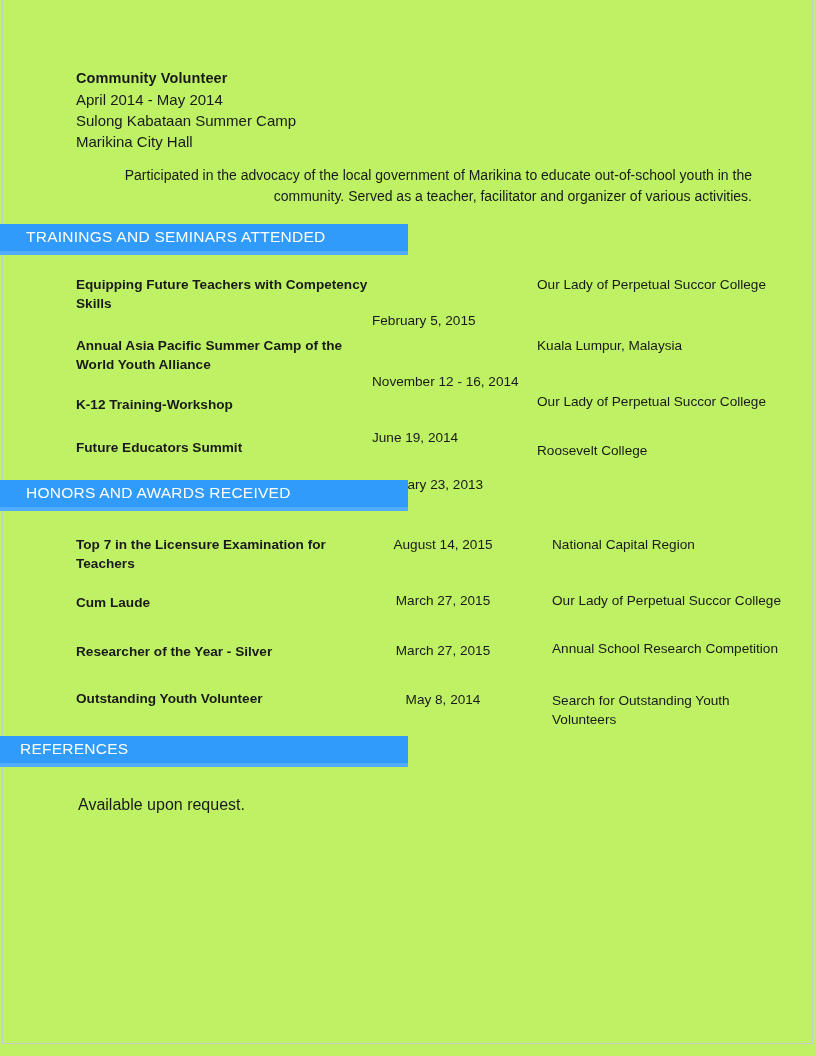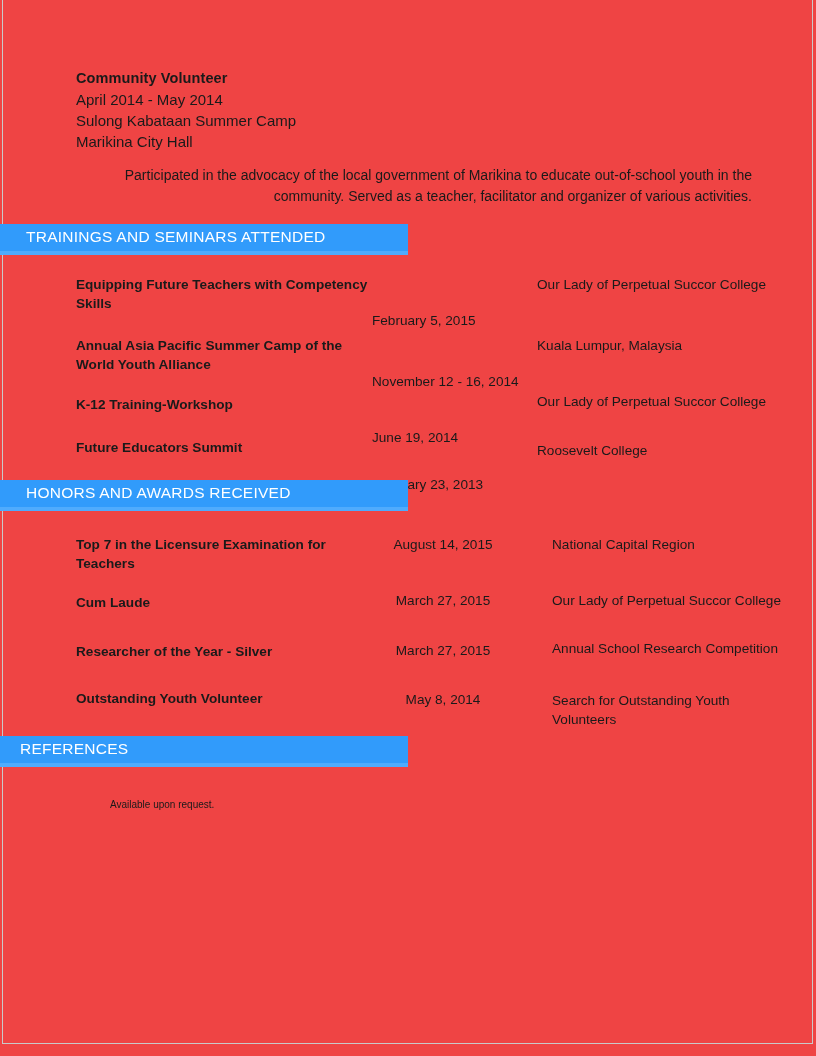--- a/index.html
+++ b/index.html
@@ -17,21 +17,21 @@
   }
 
   
   #page {
     position: absolute;
     left: 0;
     top: 0;
     width: 816px;
     height: 1056px;
     box-sizing: border-box;
-    background: #ef4444;
+    background: #bef264;
   }
   #edge-left {
     position: absolute;
     left: 2px; top: 0;
     width: 1px; height: 1044px;
     background: #c9c9c9;
   }
   #edge-right {
     position: absolute;
     left: 812px; top: 0;
@@ -135,23 +135,22 @@
   .sec-trainings .cell.date  { left: 372px; margin-top: 36px; }
   .sec-trainings .cell.place { left: 537px; }
   
   .sec-honors .cell.date  { left: 363px; text-align: center; }
   .sec-honors .cell.place { left: 552px; }
 
   .ref-text {
     position: absolute;
     left: 78px;
     top: 795px;
-    font-size: 10px;
+    font-size: 16px;
     line-height: 20px;
-    margin-left: 32px;
   }
 </style>
 </head>
 <body>
 
 <div id="page">
 
   <div id="edge-left"></div>
   <div id="edge-right"></div>
   <div id="edge-bottom"></div>

